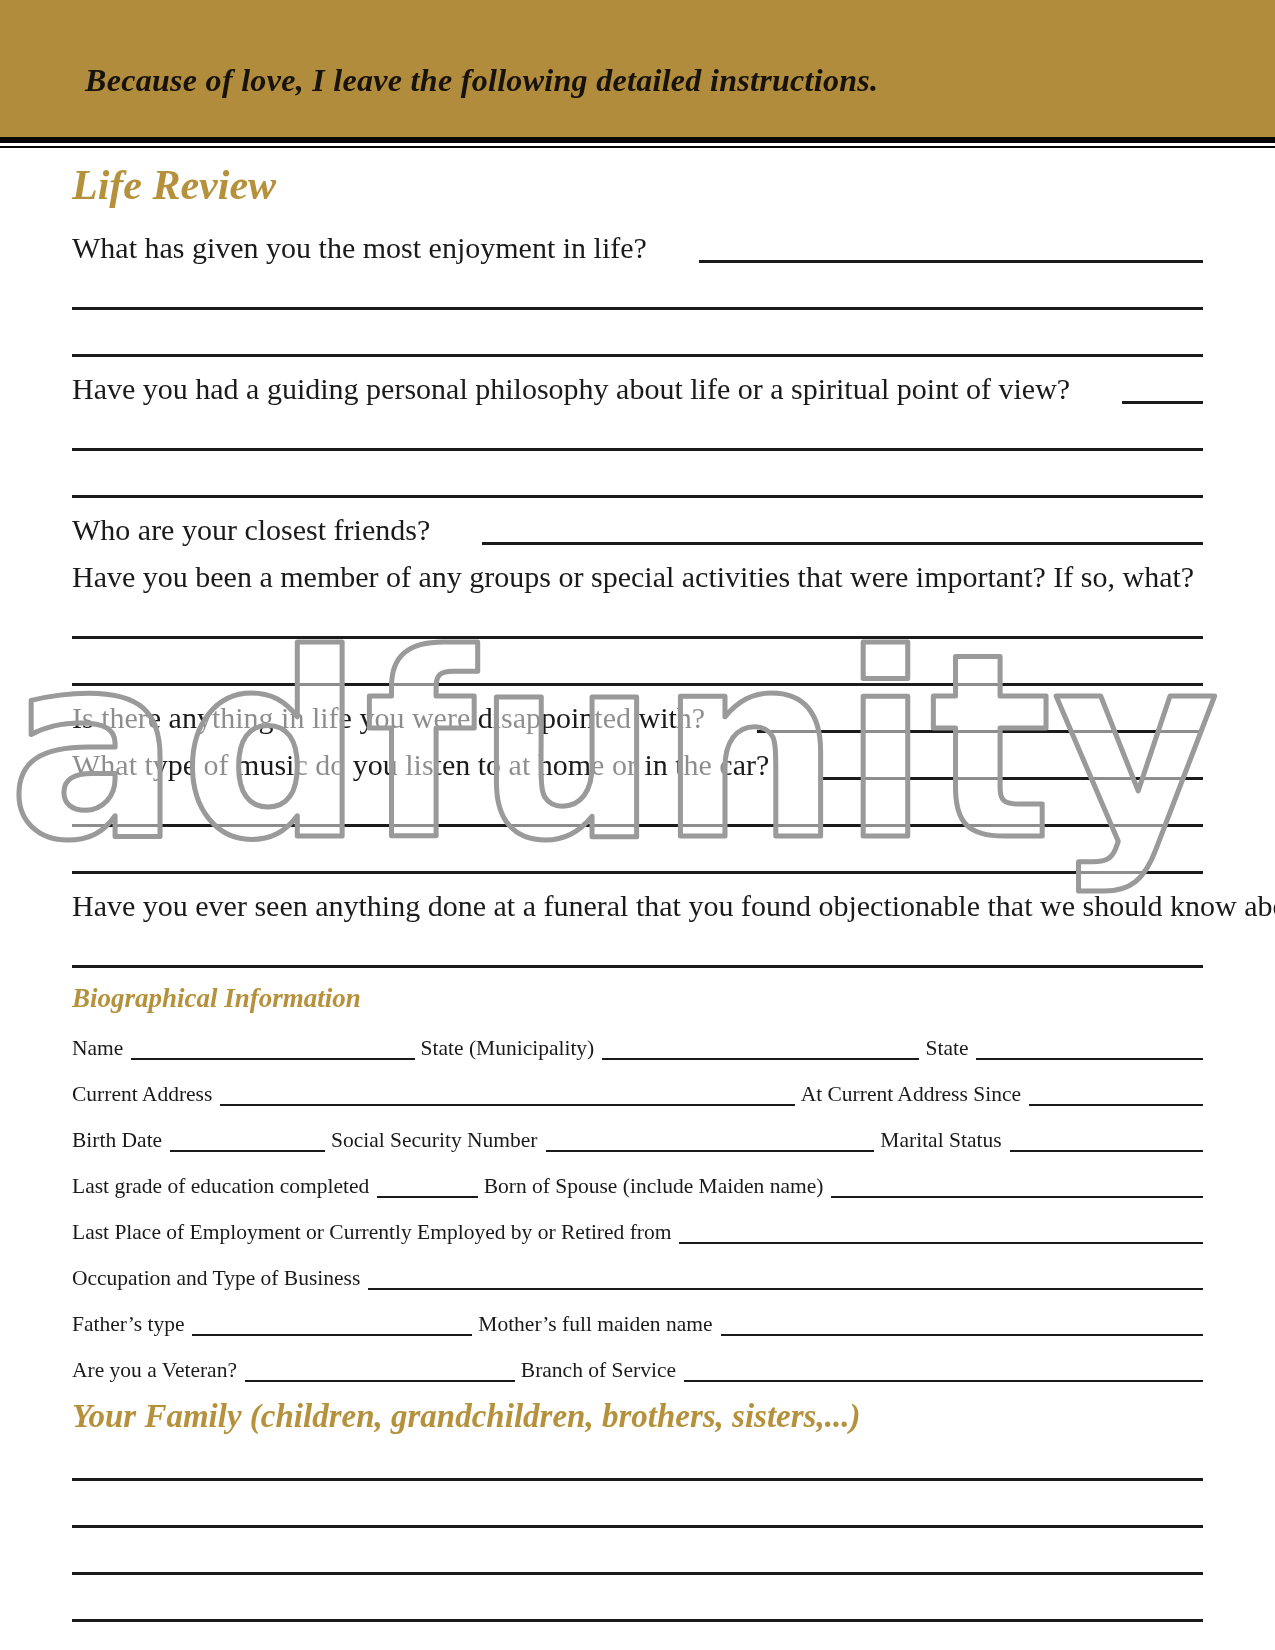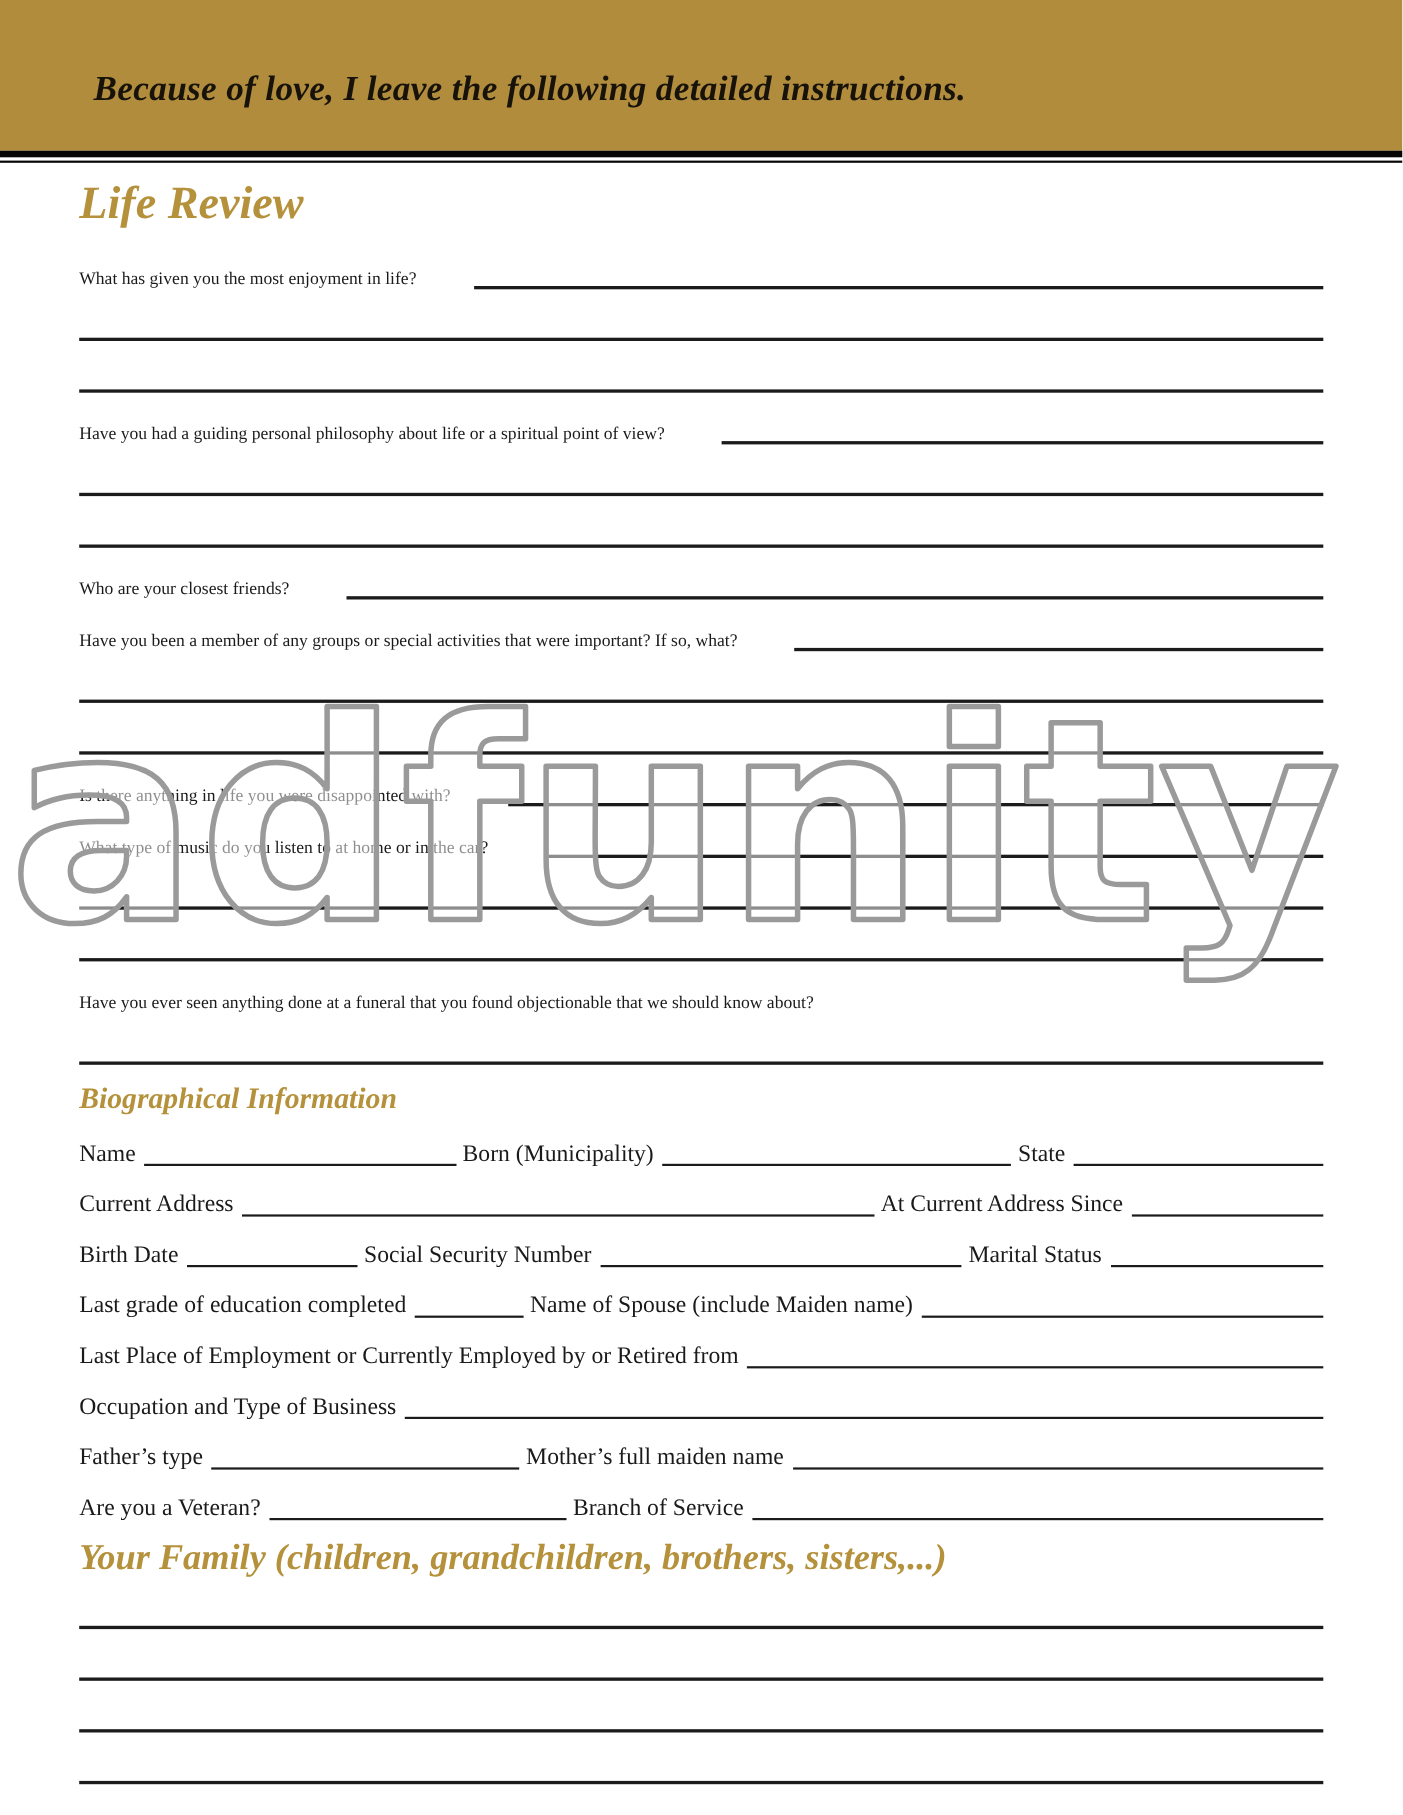--- a/index.html
+++ b/index.html
@@ -27,21 +27,21 @@
   .content { padding: 0 72px; }
   .section-title {
     font-style: italic; font-weight: bold;
     color: var(--heading-gold, #B5913C);
     line-height: 1.1; margin: 0;
   }
   .lr  { font-size: 42px; margin: 14px 0 8px; }
   .bio { font-size: 27px; margin: 16px 0 0; }
   .fam { font-size: 33px; margin: 16px 0 0; }
   .row { display: flex; align-items: flex-end; }
-  .qrow { height: 47px; font-size: 16px; gap: 40px; }
+  .qrow { height: 47px; font-size: 30px; gap: 40px; }
   .brow { height: 46px; font-size: 21.5px; }
   .frow { height: 47px; }
   .qlabel, .blabel { white-space: nowrap; line-height: 1.05; }
   .fill-line { flex: 1 1 0; border-bottom: 3px solid var(--line-color, #1b1b1b); }
   .after-q { margin-left: 12px; }
   .seg-line {
     border-bottom: 2px solid var(--line-color, #1b1b1b);
     margin: 0 6px; flex: 1 1 0;
   }
   .brow .seg-line:last-child { margin-right: 0; }
@@ -130,21 +130,21 @@
         <div class="row qrow">
           <span class="fill-line"></span>
         </div>
       </div>
 
     <h2 class="section-title bio">Biographical Information</h2>
     <div id="bio-rows">
         <div class="row brow">
           <span class="blabel">Name</span>
           <span class="seg-line" style="flex: 1.25 1 0px;"></span>
-          <span class="blabel">Born (Municipality)</span>
+          <span class="blabel">State (Municipality)</span>
           <span class="seg-line" style="flex: 1.4 1 0px;"></span>
           <span class="blabel">State</span>
           <span class="seg-line" style="flex: 1 1 0px;"></span>
         </div>
         <div class="row brow">
           <span class="blabel">Current Address</span>
           <span class="seg-line" style="flex: 3.3 1 0px;"></span>
           <span class="blabel">At Current Address Since</span>
           <span class="seg-line" style="flex: 1 1 0px;"></span>
         </div>
@@ -152,21 +152,21 @@
           <span class="blabel">Birth Date</span>
           <span class="seg-line" style="flex: 0.8 1 0px;"></span>
           <span class="blabel">Social Security Number</span>
           <span class="seg-line" style="flex: 1.7 1 0px;"></span>
           <span class="blabel">Marital Status</span>
           <span class="seg-line" style="flex: 1 1 0px;"></span>
         </div>
         <div class="row brow">
           <span class="blabel">Last grade of education completed</span>
           <span class="seg-line" style="flex: 0.27 1 0px;"></span>
-          <span class="blabel">Name of Spouse (include Maiden name)</span>
+          <span class="blabel">Born of Spouse (include Maiden name)</span>
           <span class="seg-line" style="flex: 1 1 0px;"></span>
         </div>
         <div class="row brow">
           <span class="blabel">Last Place of Employment or Currently Employed by or Retired from</span>
           <span class="seg-line" style="flex: 1 1 0px;"></span>
         </div>
         <div class="row brow">
           <span class="blabel">Occupation and Type of Business</span>
           <span class="seg-line" style="flex: 1 1 0px;"></span>
         </div>

